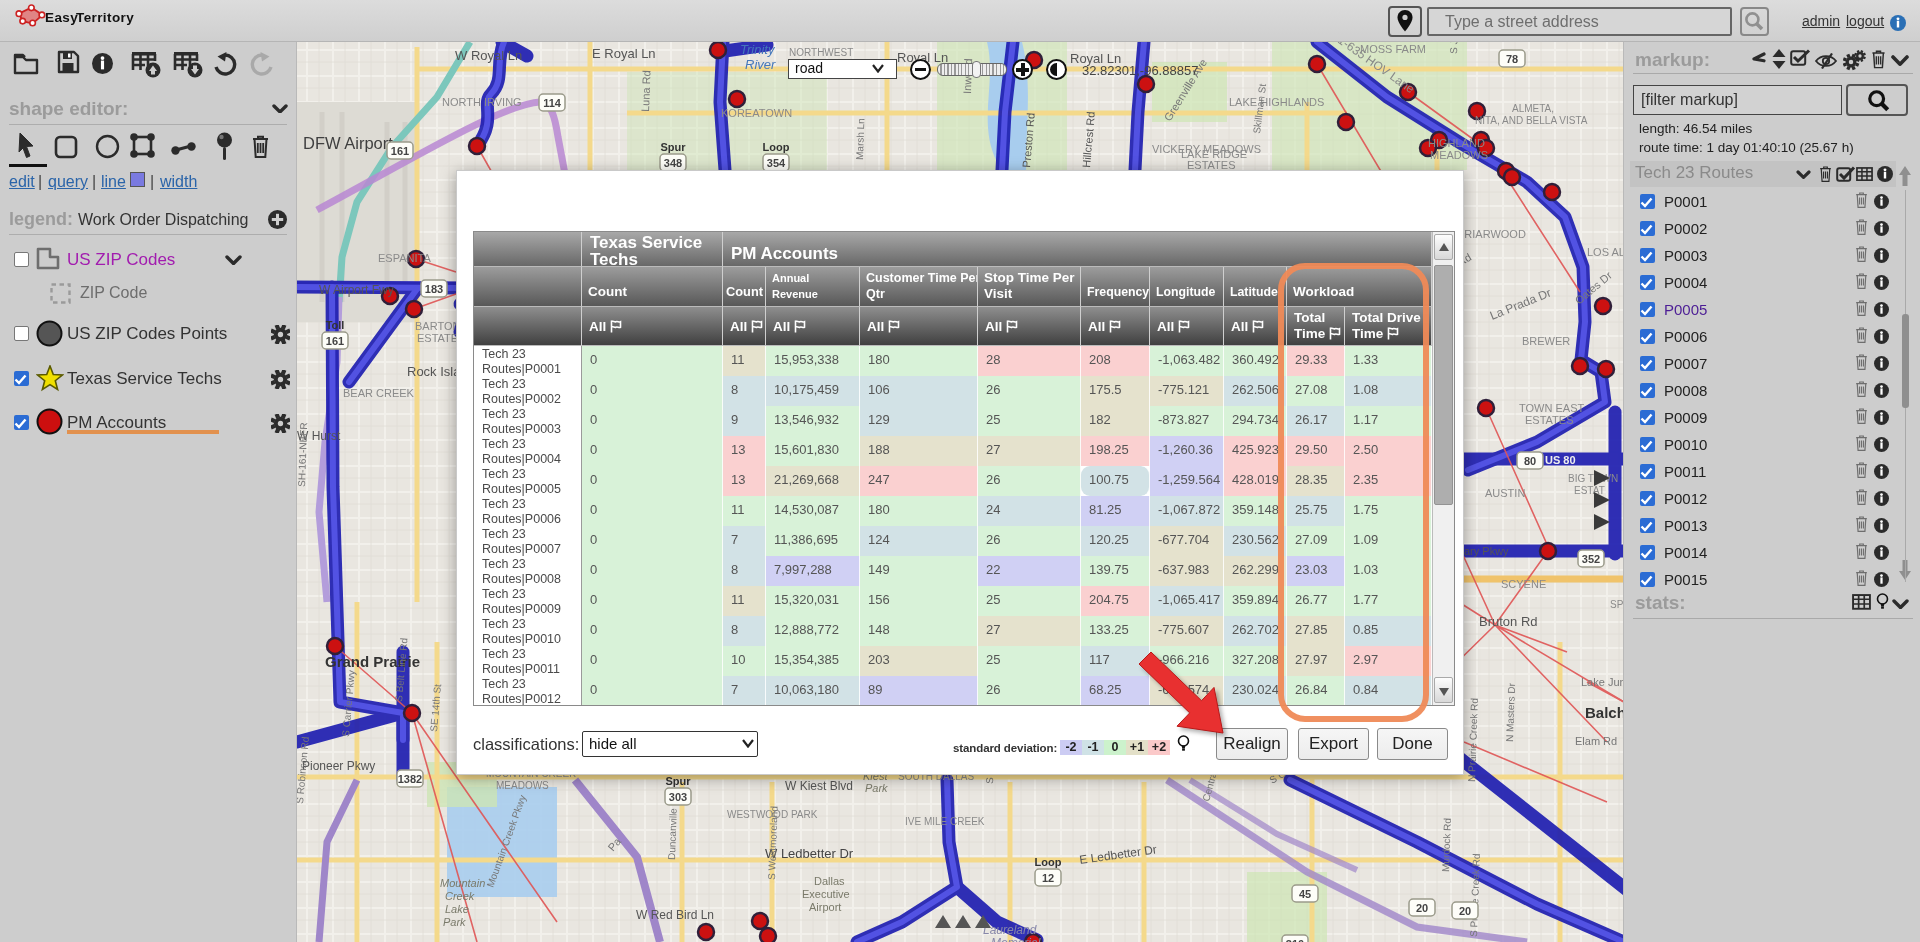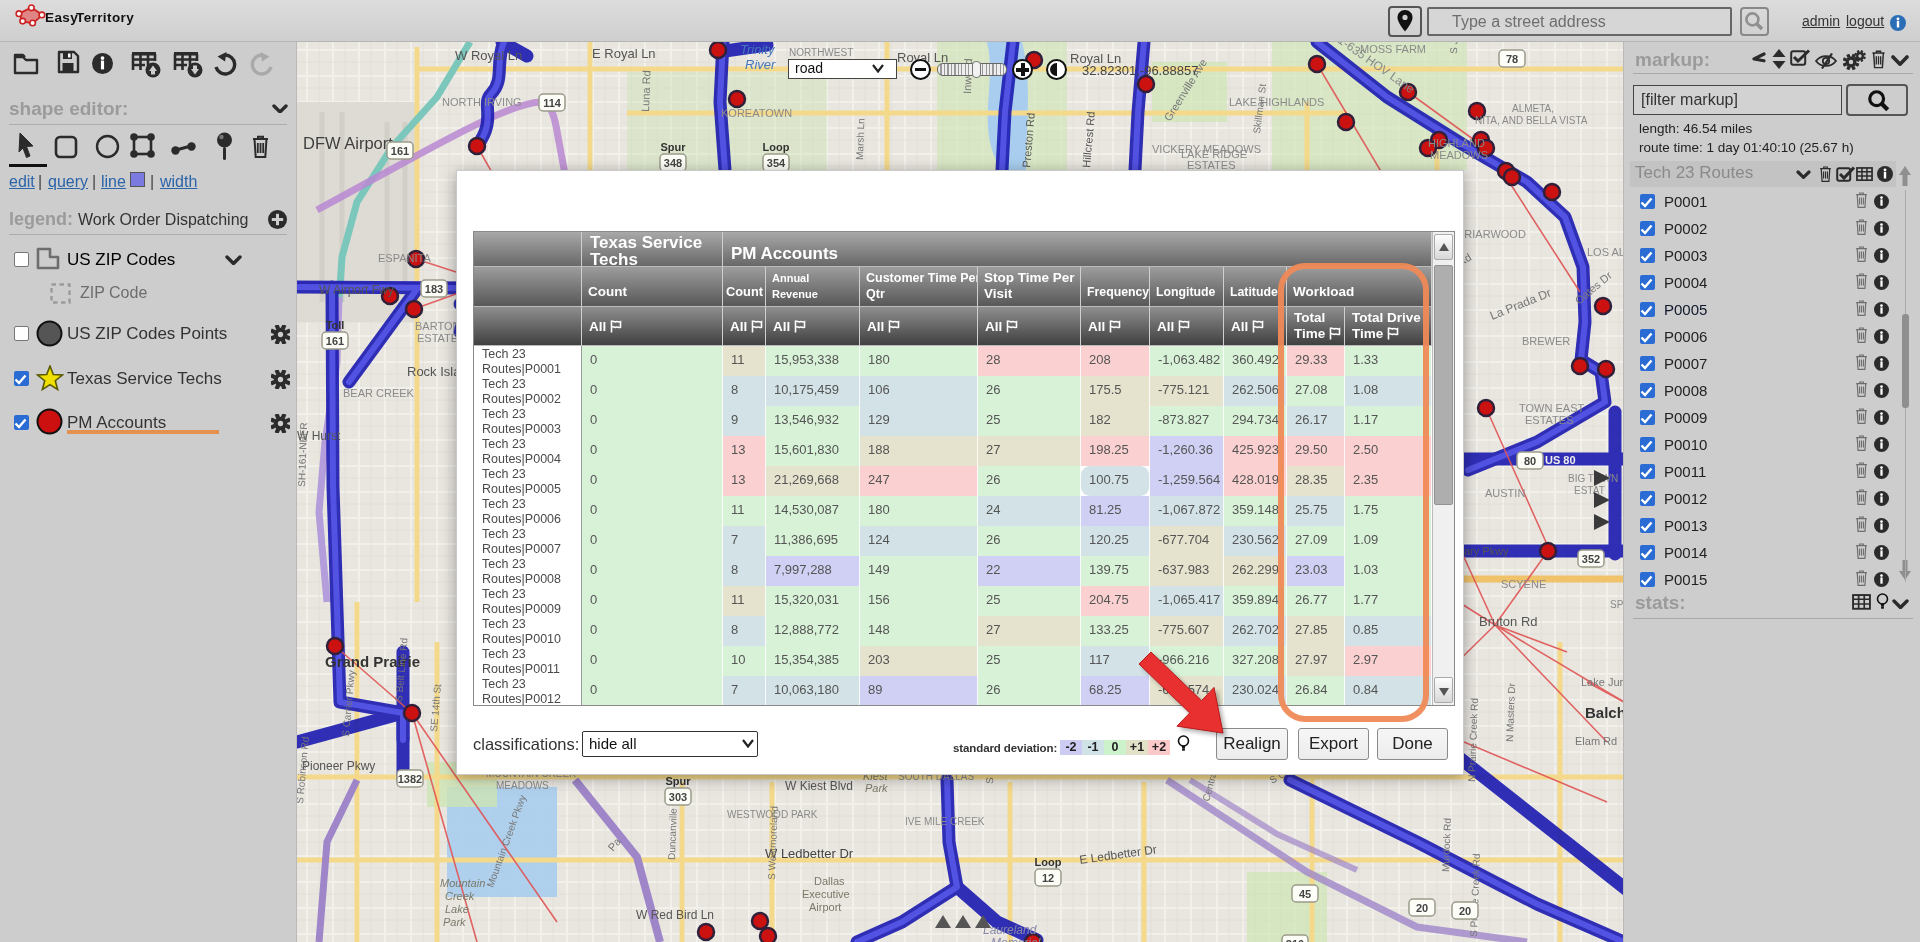--- a/index.html
+++ b/index.html
@@ -48,21 +48,21 @@
           <circle cx="14" cy="26" r="4.5" fill="#fff" stroke="#cc2222" stroke-width="2.6"></circle>
         </g>
 <text x="37" y="19" font-family="Liberation Sans" font-size="13.5" font-weight="bold" fill="#111" letter-spacing="0.4">Easy</text>
         <text x="68" y="19" font-family="Liberation Sans" font-size="13.5" font-weight="bold" fill="#111" letter-spacing="0.4">Territory</text>
       </svg>
 <div class="abs" style="left:1388px;top:6px;width:34px;height:31px;border:2px solid #555;border-radius:4px;"></div>
 <svg style="position:absolute;left:1397px;top:10px;" width="16" height="22" viewBox="0 0 16 22">
         <path d="M8 0 C3.6 0 0.5 3.4 0.5 7.5 C0.5 13 8 21.5 8 21.5 C8 21.5 15.5 13 15.5 7.5 C15.5 3.4 12.4 0 8 0 Z" fill="#111"></path>
         <circle cx="8" cy="7.4" r="2.6" fill="#cdcdcd"></circle>
       </svg>
-<div class="abs" style="left:1427px;top:7px;width:305px;height:29px;background:#d6d6d6;border:2px solid #666;border-radius:2px;color:#6e6e6e;font-size:16px;line-height:26px;padding-left:23px;">Type a street address</div>
+<div class="abs" style="left:1427px;top:7px;width:305px;height:29px;background:#d6d6d6;border:2px solid #666;border-radius:2px;color:#6e6e6e;font-size:16px;line-height:26px;padding-left:16px;">Type a street address</div>
 <div class="abs" style="left:1740px;top:7px;width:29px;height:29px;border:2px solid #888;border-radius:4px;"></div>
 <svg style="position:absolute;left:1744px;top:11px;" width="20" height="20" viewBox="0 0 20 20">
         <circle cx="8.4" cy="8.4" r="6.0" fill="none" stroke="#909090" stroke-width="2.6"></circle>
         <path d="M12.4 12.4 L18.0 18.0" stroke="#909090" stroke-width="3.6"></path>
       </svg>
 <a class="abs link" style="left:1802px;top:13px;font-size:14px;color:#333;">admin</a>
 <a class="abs link" style="left:1846px;top:13px;font-size:14px;color:#333;">logout</a>
 <svg style="position:absolute;left:1890px;top:15px;" width="16" height="16" viewBox="0 0 16 16">
         <circle cx="8.0" cy="8.0" r="8.0" fill="#2a6fb5"></circle>
         <circle cx="8.0" cy="3.84" r="1.44" fill="#fff"></circle>
@@ -155,21 +155,21 @@
 <svg style="position:absolute;left:268px;top:168px;" width="19" height="19" viewBox="0 0 19 19">
         <circle cx="9.5" cy="9.5" r="9.5" fill="#2b2b2b"></circle>
         <rect x="8.0" y="3.8000000000000003" width="3" height="11.4" fill="#cdcdcd"></rect>
         <rect x="3.8000000000000003" y="8.0" width="11.4" height="3" fill="#cdcdcd"></rect>
       </svg>
 <div class="abs" style="left:9px;top:192px;width:278px;border-top:1px solid #adadad;"></div>
 <div class="ckb" style="left:14px;top:210px"></div>
 <svg style="position:absolute;left:36px;top:205px;" width="25" height="23" viewBox="0 0 25 23">
         <path d="M2 2 h12 v8 h8 v11 h-20 z" fill="none" stroke="#6e6e6e" stroke-width="2.6" stroke-linejoin="round"></path>
       </svg>
-<div class="abs" style="left:67px;top:208px;font-size:17px;color:#000000;">US ZIP Codes</div>
+<div class="abs" style="left:67px;top:208px;font-size:17px;color:#a21caf;">US ZIP Codes</div>
 <svg style="position:absolute;left:225px;top:213px;" width="17" height="10" viewBox="0 0 17 10">
         <path d="M2 2 L8.5 8.54 L15 2" fill="none" stroke="#2b2b2b" stroke-width="3.4" stroke-linecap="round" stroke-linejoin="round"></path>
       </svg>
 <svg style="position:absolute;left:50px;top:241px;" width="21" height="21" viewBox="0 0 21 21">
         <rect x="1.5" y="1.5" width="18" height="18" fill="none" stroke="#9a9a9a" stroke-width="2.4" stroke-dasharray="4.5 3.5"></rect>
       </svg>
 <div class="abs" style="left:80px;top:242px;font-size:16px;color:#6d6d6d;">ZIP Code</div>
 <div class="ckb" style="left:14px;top:284px"></div>
 <svg style="position:absolute;left:36px;top:278px;" width="27" height="27" viewBox="0 0 27 27">
         <circle cx="13.5" cy="13.5" r="12" fill="#555" stroke="#111" stroke-width="2"></circle>
@@ -370,21 +370,21 @@
         </g>
       </svg>
 <svg style="position:absolute;left:250px;top:233px;" width="15" height="15" viewBox="0 0 15 15">
         <circle cx="7.5" cy="7.5" r="7.5" fill="#2b2b2b"></circle>
         <circle cx="7.5" cy="3.5999999999999996" r="1.3499999999999999" fill="#fff"></circle>
         <rect x="6.375" y="5.3999999999999995" width="2.25" height="6.3" fill="#fff"></rect>
       </svg>
 <div class="ckc" style="left:16px;top:260px"><svg width="13" height="11" viewBox="0 0 13 11">
           <path d="M1.5 5.5 L5 9 L11.5 1.5" fill="none" stroke="#fff" stroke-width="2.4"></path>
         </svg></div>
-<div class="abs" style="left:40px;top:259px;font-size:15px;color:#0f172a;">P0005</div>
+<div class="abs" style="left:40px;top:259px;font-size:15px;color:#4c1d95;">P0005</div>
 <svg style="position:absolute;left:230px;top:257px;" width="15" height="17.857142857142858" viewBox="0 0 15 17.857142857142858">
         <g transform="scale(0.7142857142857143)">
           <path d="M3 5 h15 M8 5 v-2.2 h5 v2.2 M4.5 5 l1.2 18 h9.6 l1.2-18" fill="none" stroke="#6e6e6e" stroke-width="1.7"></path>
           <path d="M7.8 9 v10 M10.5 9 v10 M13.2 9 v10" stroke="#6e6e6e" stroke-width="1.53" fill="none"></path>
         </g>
       </svg>
 <svg style="position:absolute;left:250px;top:260px;" width="15" height="15" viewBox="0 0 15 15">
         <circle cx="7.5" cy="7.5" r="7.5" fill="#2b2b2b"></circle>
         <circle cx="7.5" cy="3.5999999999999996" r="1.3499999999999999" fill="#fff"></circle>
         <rect x="6.375" y="5.3999999999999995" width="2.25" height="6.3" fill="#fff"></rect>

